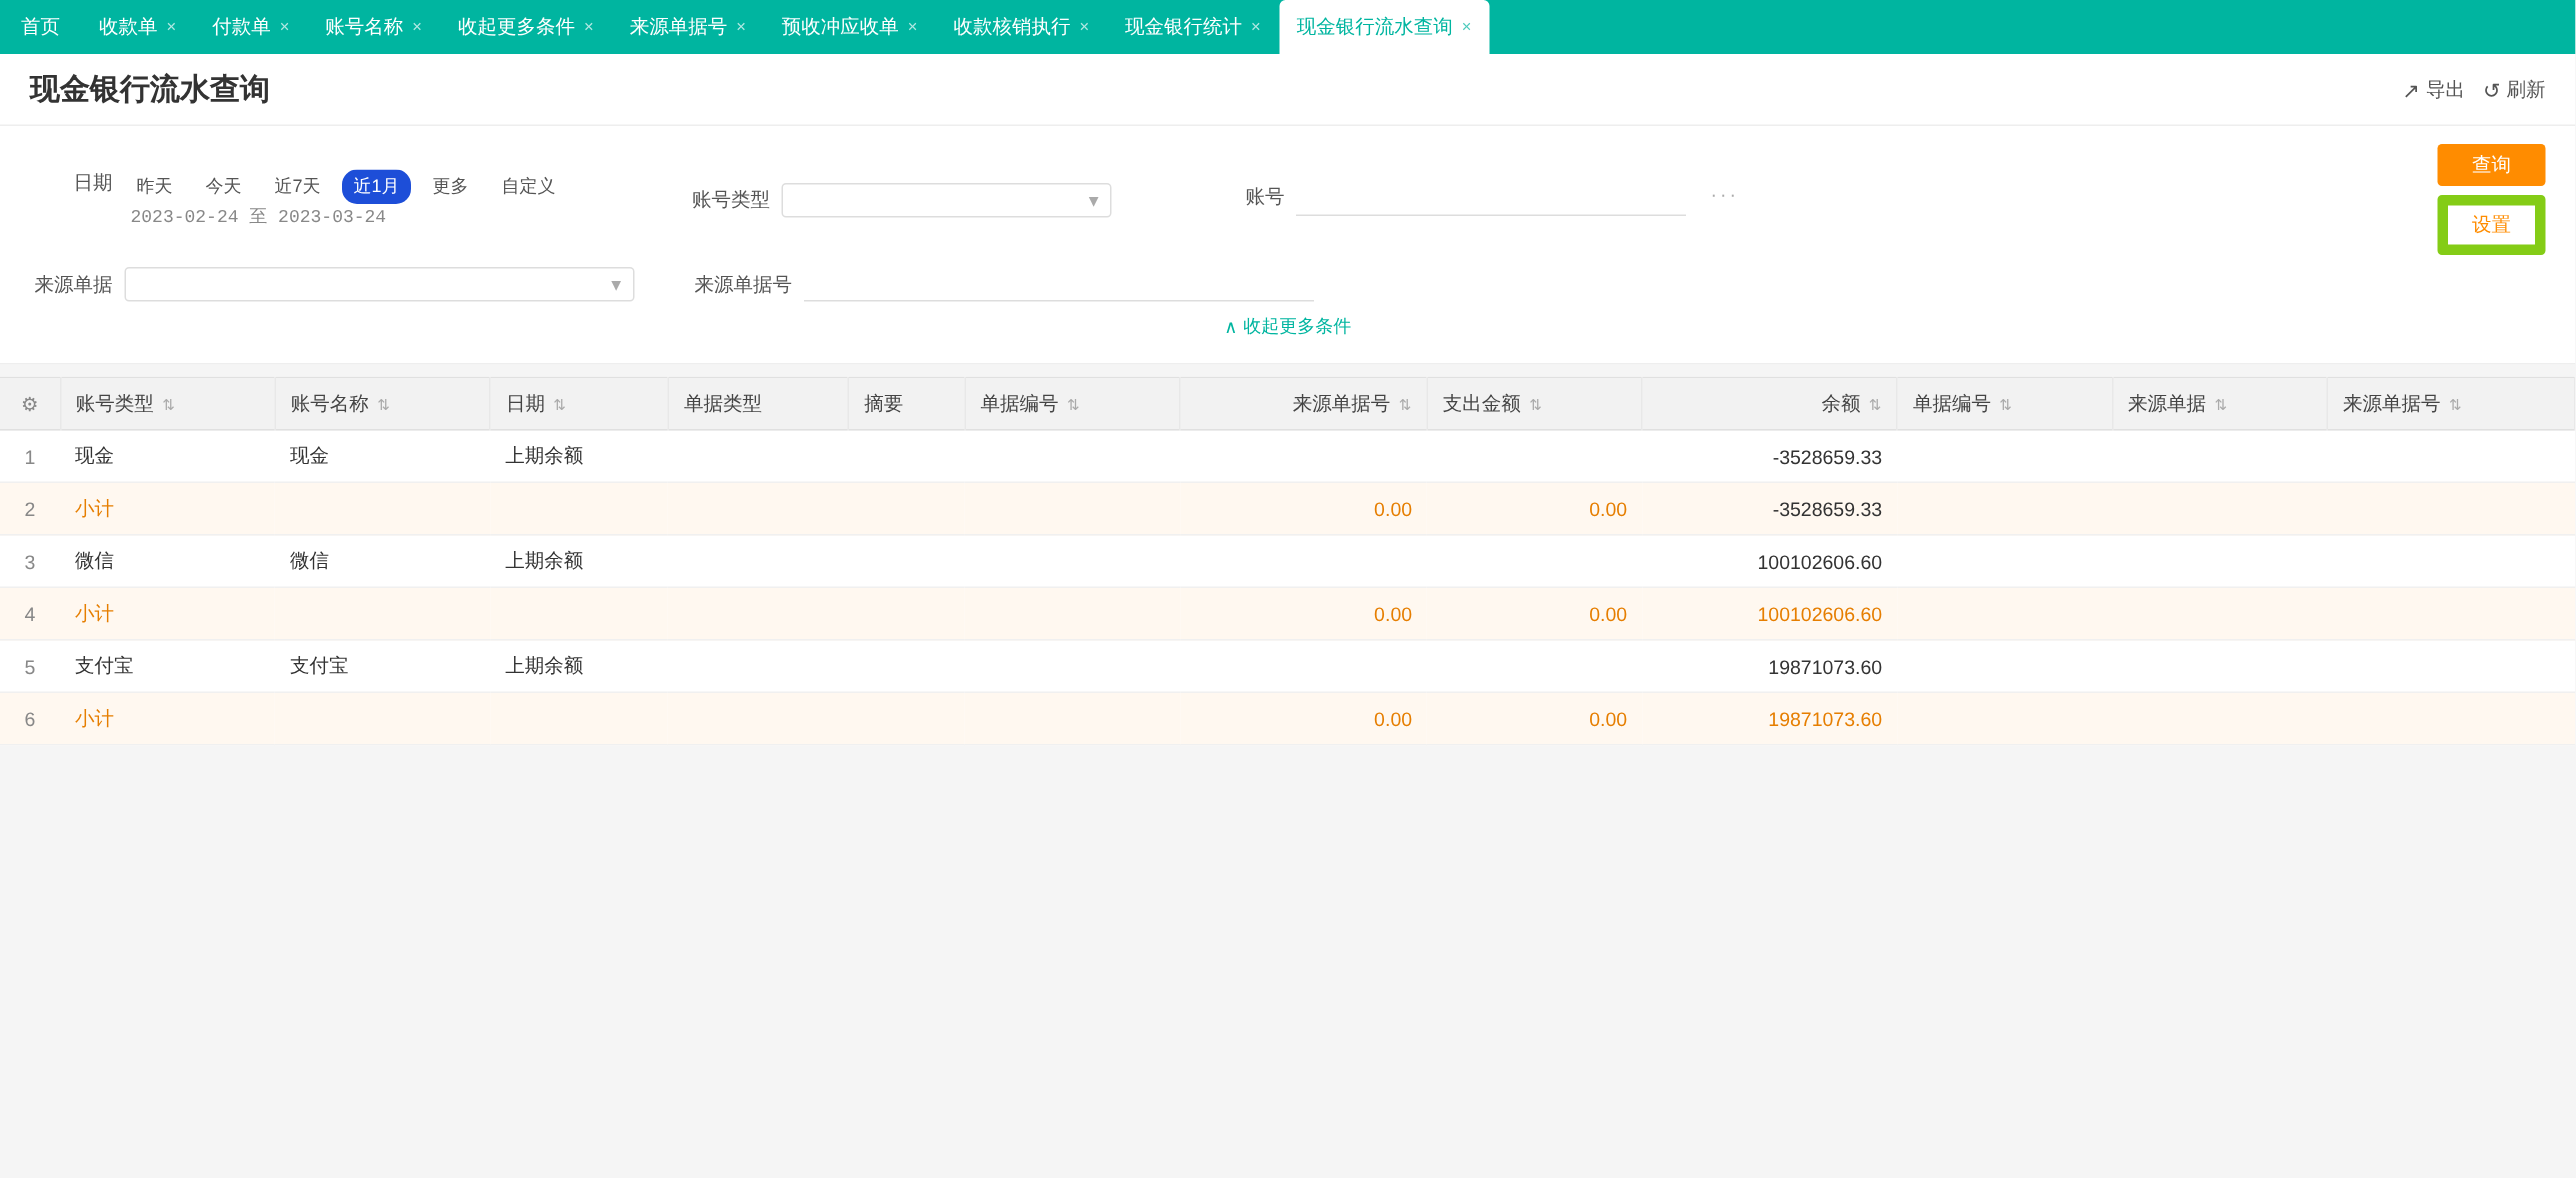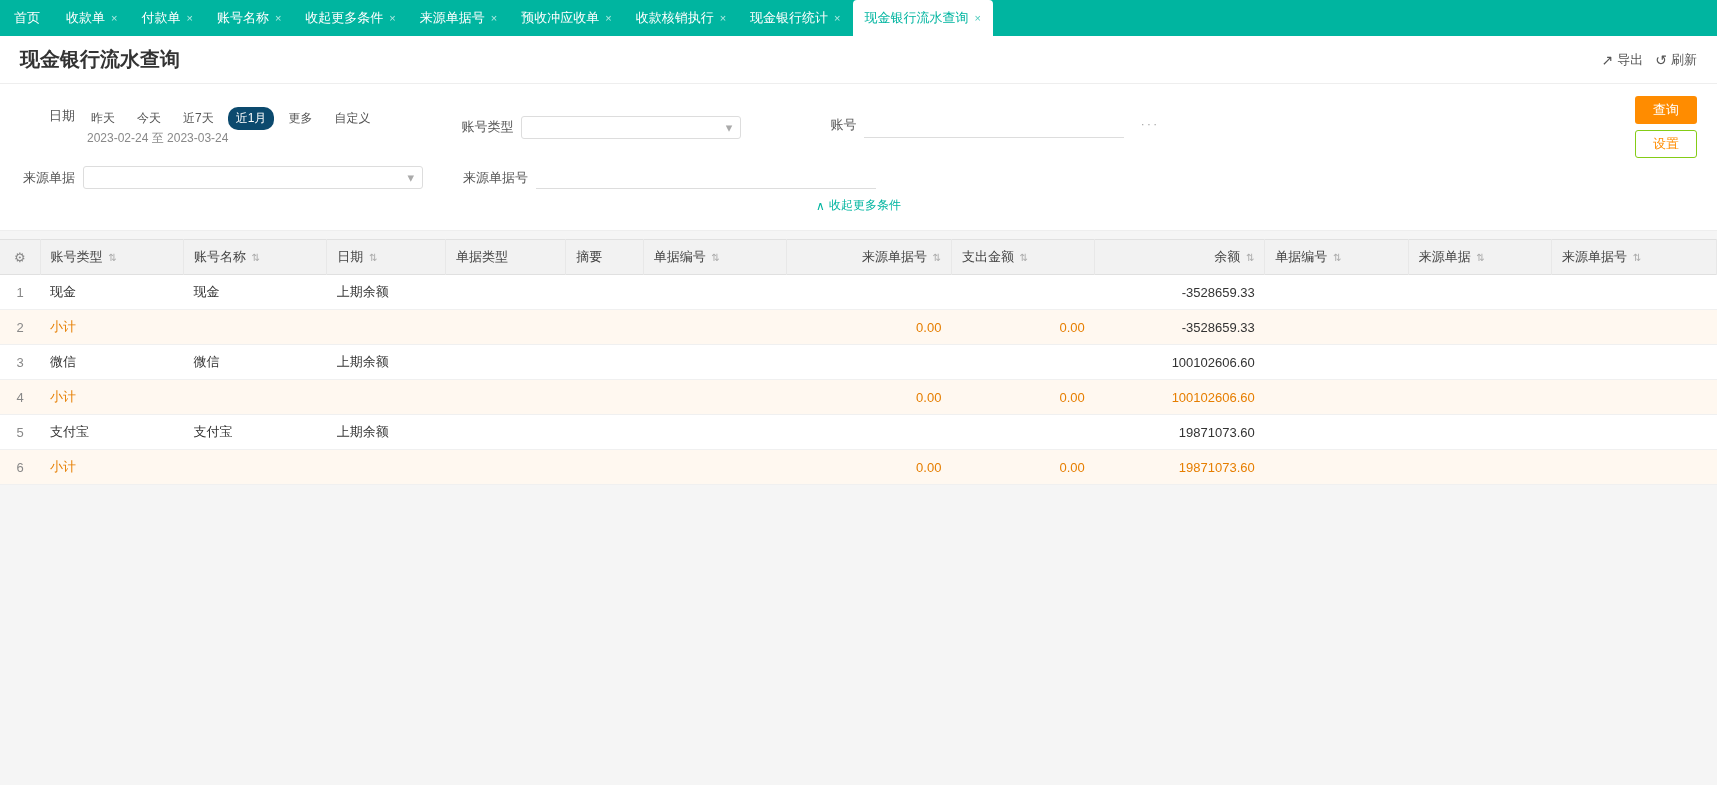--- a/index.html
+++ b/index.html
@@ -102,28 +102,29 @@
     .date-btn {
       padding: 2px 7px;
       border-radius: 3px;
       cursor: pointer;
       color: #555;
       font-size: 12px;
       border: 1px solid transparent;
       background: none;
     }
     .date-btn.active {
-      background: #0c4a6e;
+      background: #1d4ed8;
       color: #fff;
       border-radius: 10px;
     }
     .date-range {
       color: #888;
       font-size: 12px;
       margin-left: 4px;
+      font-family: Liberation Mono, monospace;
     }
     .filter-select {
       display: flex;
       align-items: center;
       border: 1px solid #ddd;
       border-radius: 3px;
       padding: 3px 8px;
       min-width: 160px;
       background: #fff;
       cursor: pointer;
@@ -155,21 +156,21 @@
       color: #fff;
       border: none;
       border-radius: 3px;
       padding: 5px 18px;
       cursor: pointer;
       font-size: 13px;
     }
     .btn-settings {
       background: #fff;
       color: #ff8c00;
-      border: 1px solid #84cc16;
+      border: 7px solid #84cc16;
       border-radius: 3px;
       padding: 4px 16px;
       cursor: pointer;
       font-size: 13px;
     }
     .btn-group {
       display: flex;
       flex-direction: column;
       gap: 6px;
       margin-left: auto;

